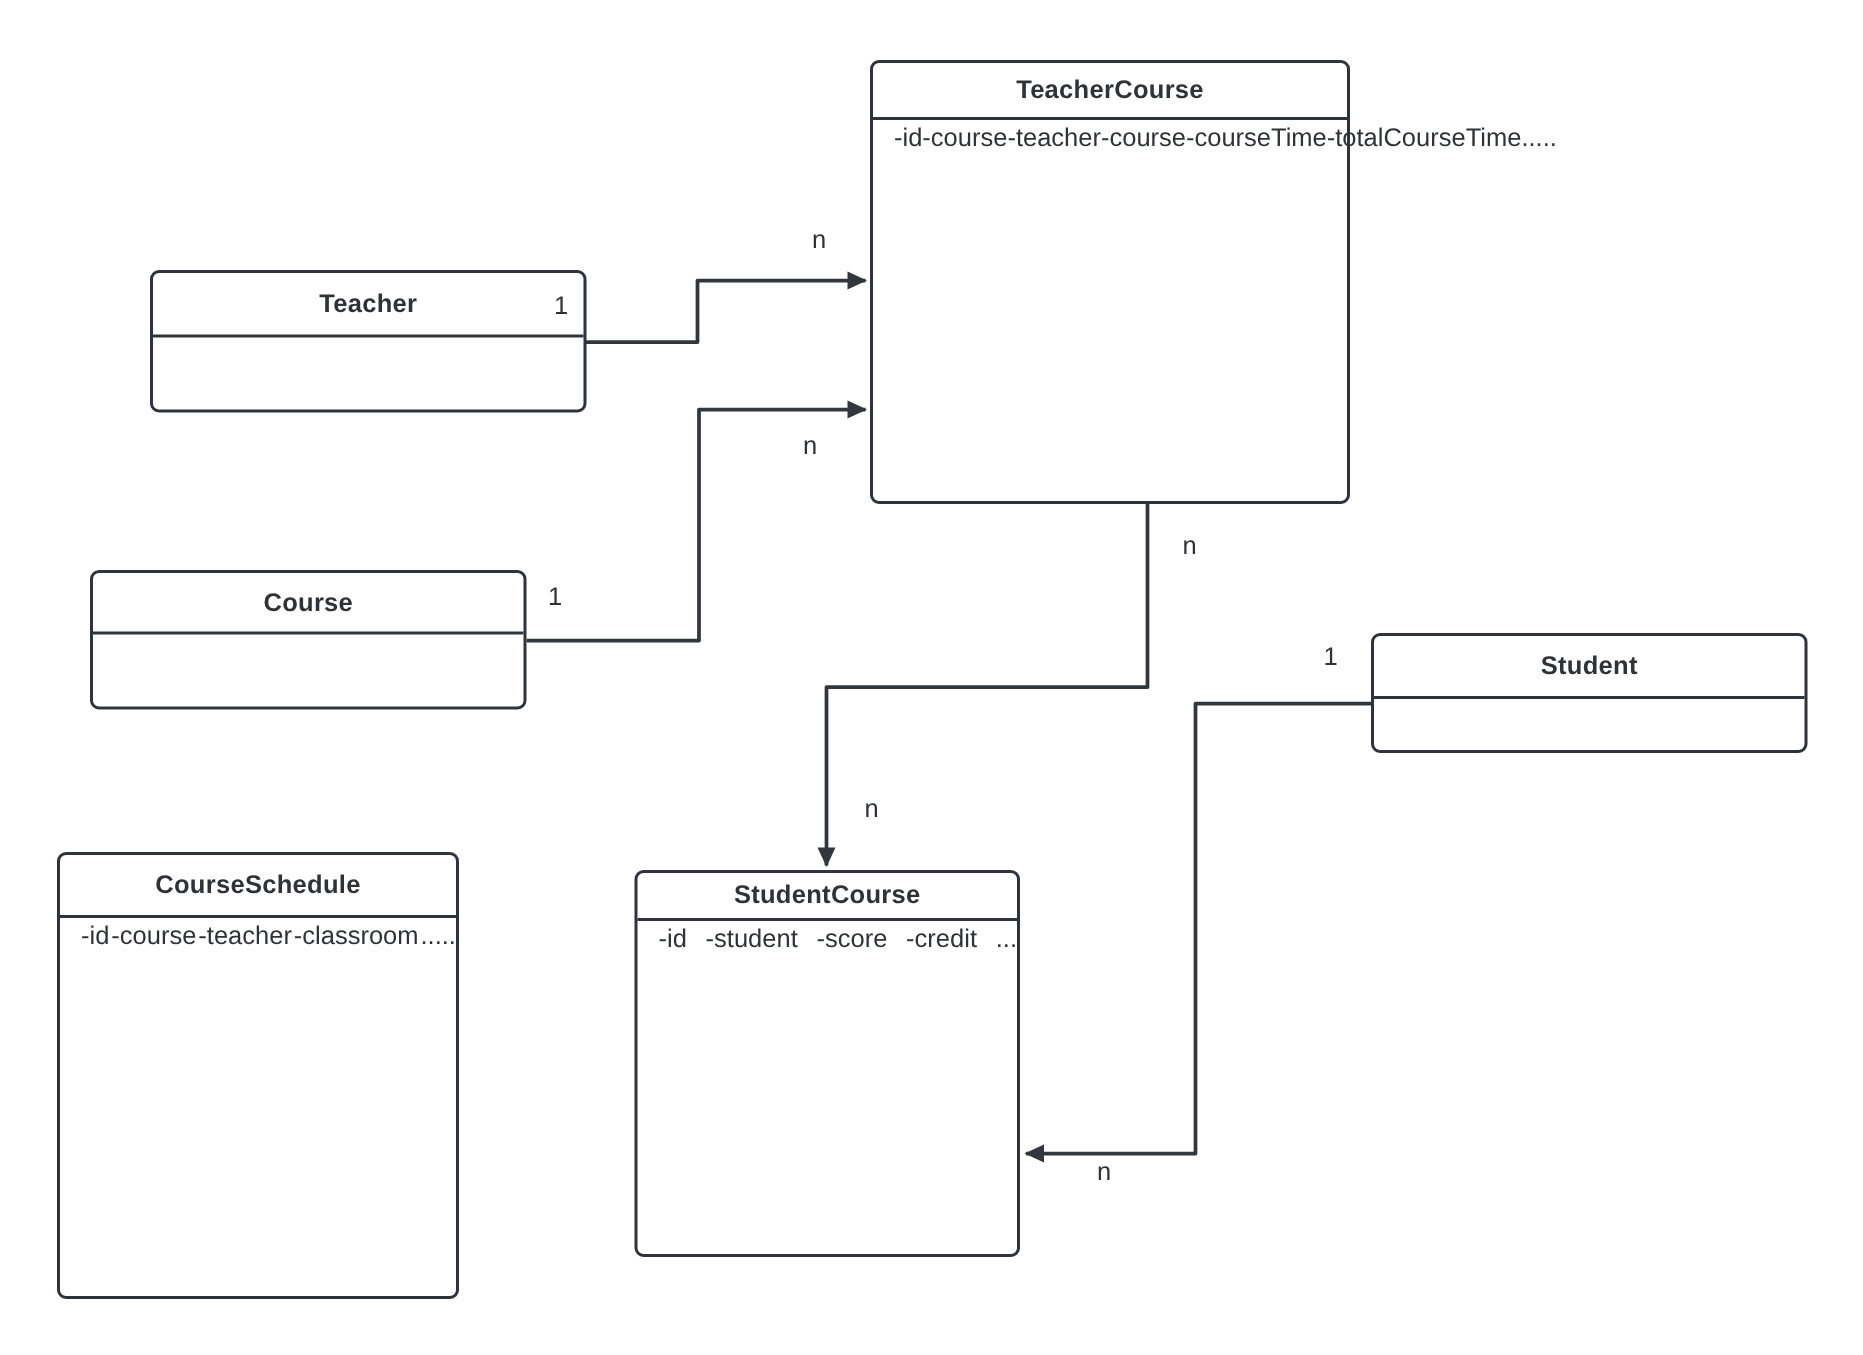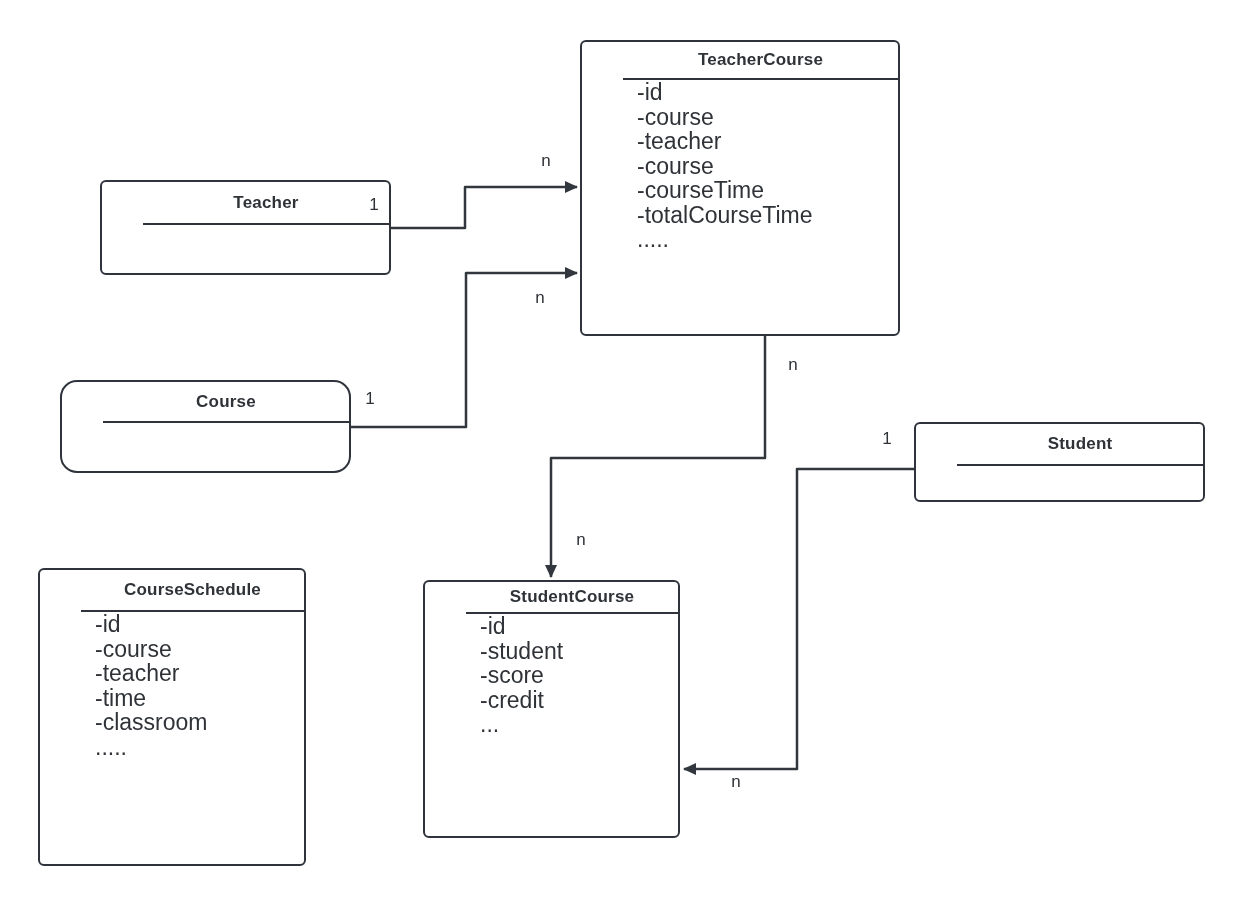--- a/index.html
+++ b/index.html
@@ -27,39 +27,38 @@
     pointer-events: stroke;
   }
   .entity {
     position: absolute;
     background: #ffffff;
     border: 2.5px solid #2F343C;
     border-radius: 6px;
     display: flex;
     flex-direction: column;
     color: #2F3338;
-    padding-left: 41px;
   }
   .entity-title {
     flex: 0 0 auto;
     display: flex;
     align-items: center;
     justify-content: center;
     border-bottom: 2.5px solid #2F343C;
     font-size: 17px;
     font-weight: bold;
     letter-spacing: 0.2px;
   }
   .entity-body {
     flex: 1 1 auto;
     display: flex;
-    flex-direction: column;
-    justify-content: flex-start;
+    flex-direction: row;
+    justify-content: space-between;
     padding-left: 14px;
-    font-size: 23px;
+    font-size: 17px;
   }
   .attr-row { line-height: 24.5px; white-space: pre; }
   .mult-label {
     position: absolute;
     transform: translate(-50%, -50%);
     font-size: 17px;
     color: #2F3338;
     line-height: 1;
     background: transparent;
   }
@@ -92,37 +91,36 @@
       <div class="attr-row">-totalCourseTime</div>
       <div class="attr-row">.....</div>
     </div>
   </div>
 
   <div class="entity" style="left:60px; top:180px; width:291px; height:95px;margin-left:40px;">
     <div class="entity-title" style="height:43px;">Teacher</div>
     <div class="entity-body"></div>
   </div>
 
-  <div class="entity" style="left:60px; top:380px; width:291px; height:93px;border-radius:17px;">
+  <div class="entity" style="left:60px; top:380px; width:291px; height:93px;">
     <div class="entity-title" style="height:41px;">Course</div>
     <div class="entity-body"></div>
   </div>
 
   <div class="entity" style="left:914px; top:422px; width:291px; height:80px;">
     <div class="entity-title" style="height:42px;">Student</div>
     <div class="entity-body"></div>
   </div>
 
   <div class="entity" style="left:38px; top:568px; width:268px; height:298px;">
     <div class="entity-title" style="height:42px;">CourseSchedule</div>
     <div class="entity-body">
       <div class="attr-row">-id</div>
       <div class="attr-row">-course</div>
       <div class="attr-row">-teacher</div>
-      <div class="attr-row">-time</div>
       <div class="attr-row">-classroom</div>
       <div class="attr-row">.....</div>
     </div>
   </div>
 
   <div class="entity" style="left:423px; top:580px; width:257px; height:258px;">
     <div class="entity-title" style="height:32px;">StudentCourse</div>
     <div class="entity-body">
       <div class="attr-row">-id</div>
       <div class="attr-row">-student</div>

